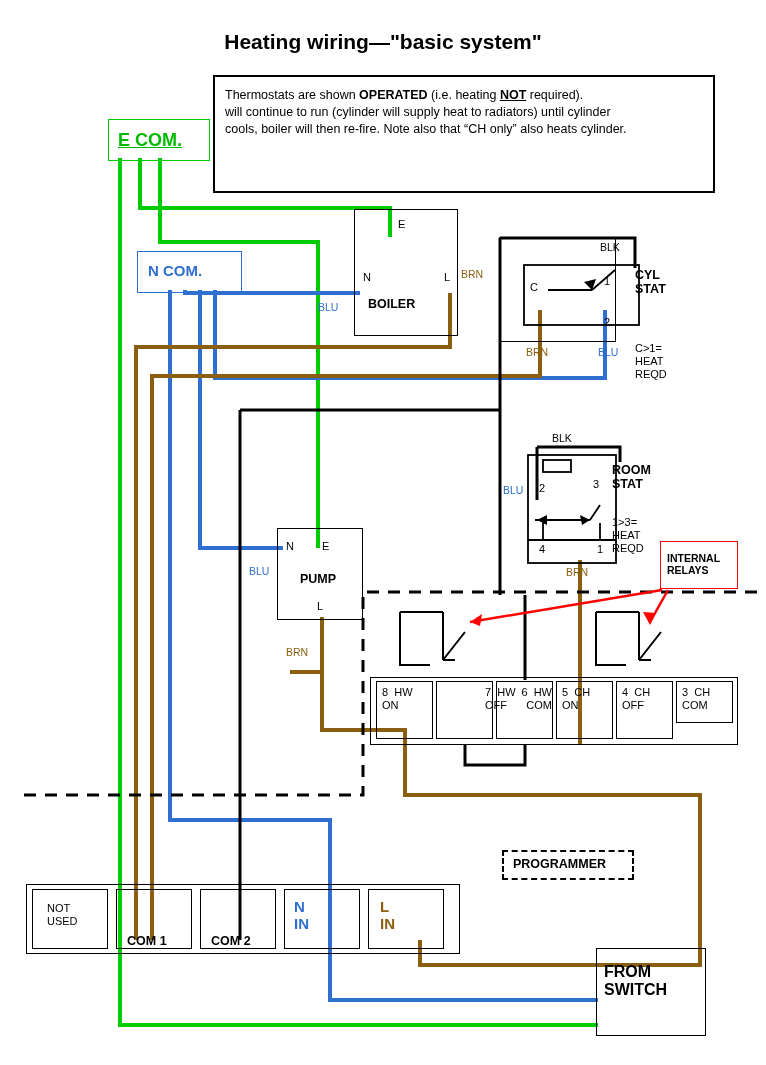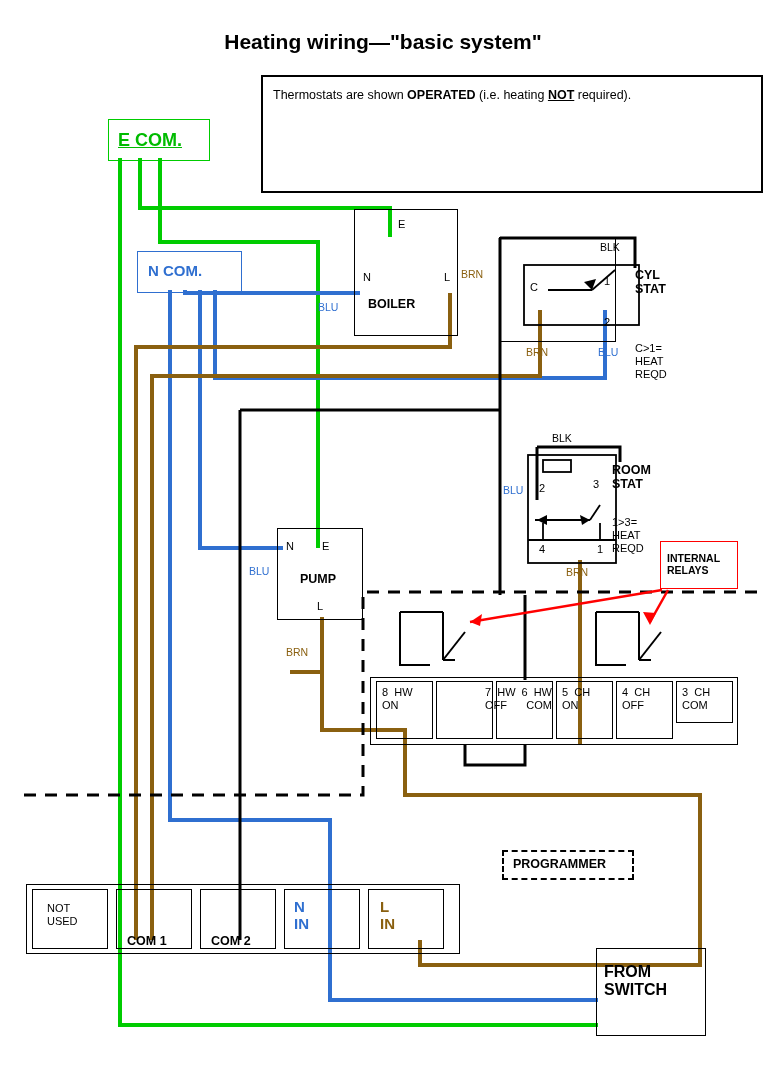--- a/index.html
+++ b/index.html
@@ -39,21 +39,20 @@
     left: 213px;
     top: 75px;
     width: 502px;
     height: 118px;
     border: 2px solid #000000;
     box-sizing: border-box;
     padding: 10px 16px 0 10px;
     font-size: 12.5px;
     color: #000000;
     line-height: 1.35;
-    margin-left: 48px;
   }
   .note-box b { font-weight: bold; }
   .note-box u { text-decoration: underline; }
   .boxlbl {
     position: absolute;
     font-size: 12.5px;
     font-weight: bold;
     color: #000000;
     white-space: pre;
     line-height: 1.15;
@@ -187,20 +186,22 @@
       <path d="M 543 523 L 543 540"></path>
       <path d="M 600 523 L 600 540"></path>
       <path d="M 528 540 L 616 540"></path>
     </g>
     <polygon points="537,520 547,515 547,525" fill="#000000"></polygon>
     <polygon points="590,520 580,515 582,525" fill="#000000"></polygon>
   </svg>
 
   <div class="note-box">
     <div><span>Thermostats are shown </span><b>OPERATED</b><span> (i.e. heating </span><b><u>NOT</u></b><span> required).</span></div>
+    <div>will continue to run (cylinder will supply heat to radiators) until cylinder</div>
+    <div>cools, boiler will then re-fire. Note also that “CH only” also heats cylinder.</div>
   </div>
 
   <div class="plainbox" style="left:108px; top:119px; width:102px; height:42px; border-color:#00cc00;"></div>
   <div class="boxlbl grn-txt" style="left:118px; top:130px; font-size:18px;text-decoration:underline;">E COM.</div>
 
   <div class="plainbox" style="left:137px; top:251px; width:105px; height:42px; border-color:#2f6fd0;"></div>
   <div class="boxlbl blu" style="left:148px; top:262px; font-size:15px;">N COM.</div>
 
   <div class="plainbox" style="left:354px; top:209px; width:104px; height:127px;"></div>
   <div class="boxlbl" style="left:368px; top:297px;">BOILER</div>

